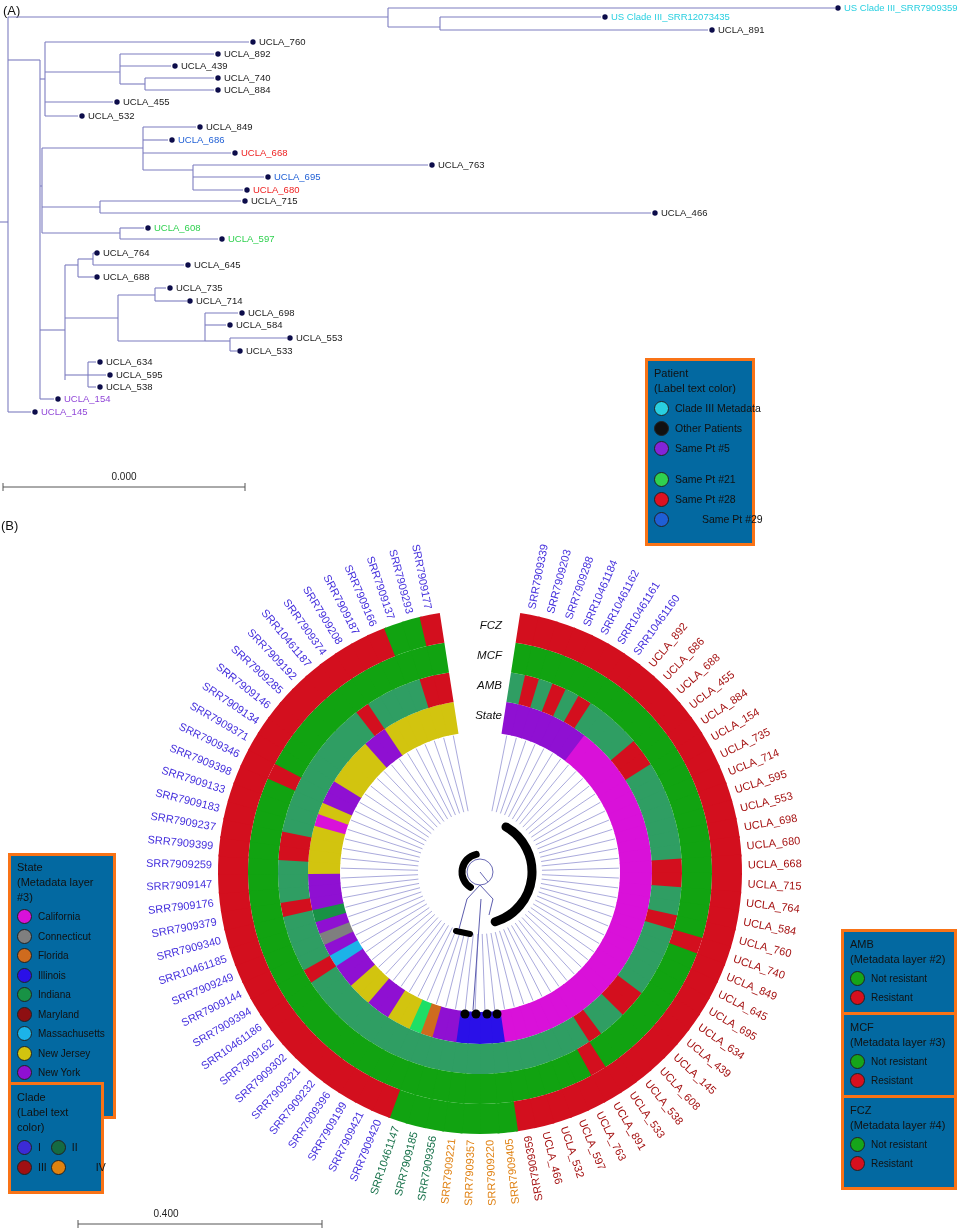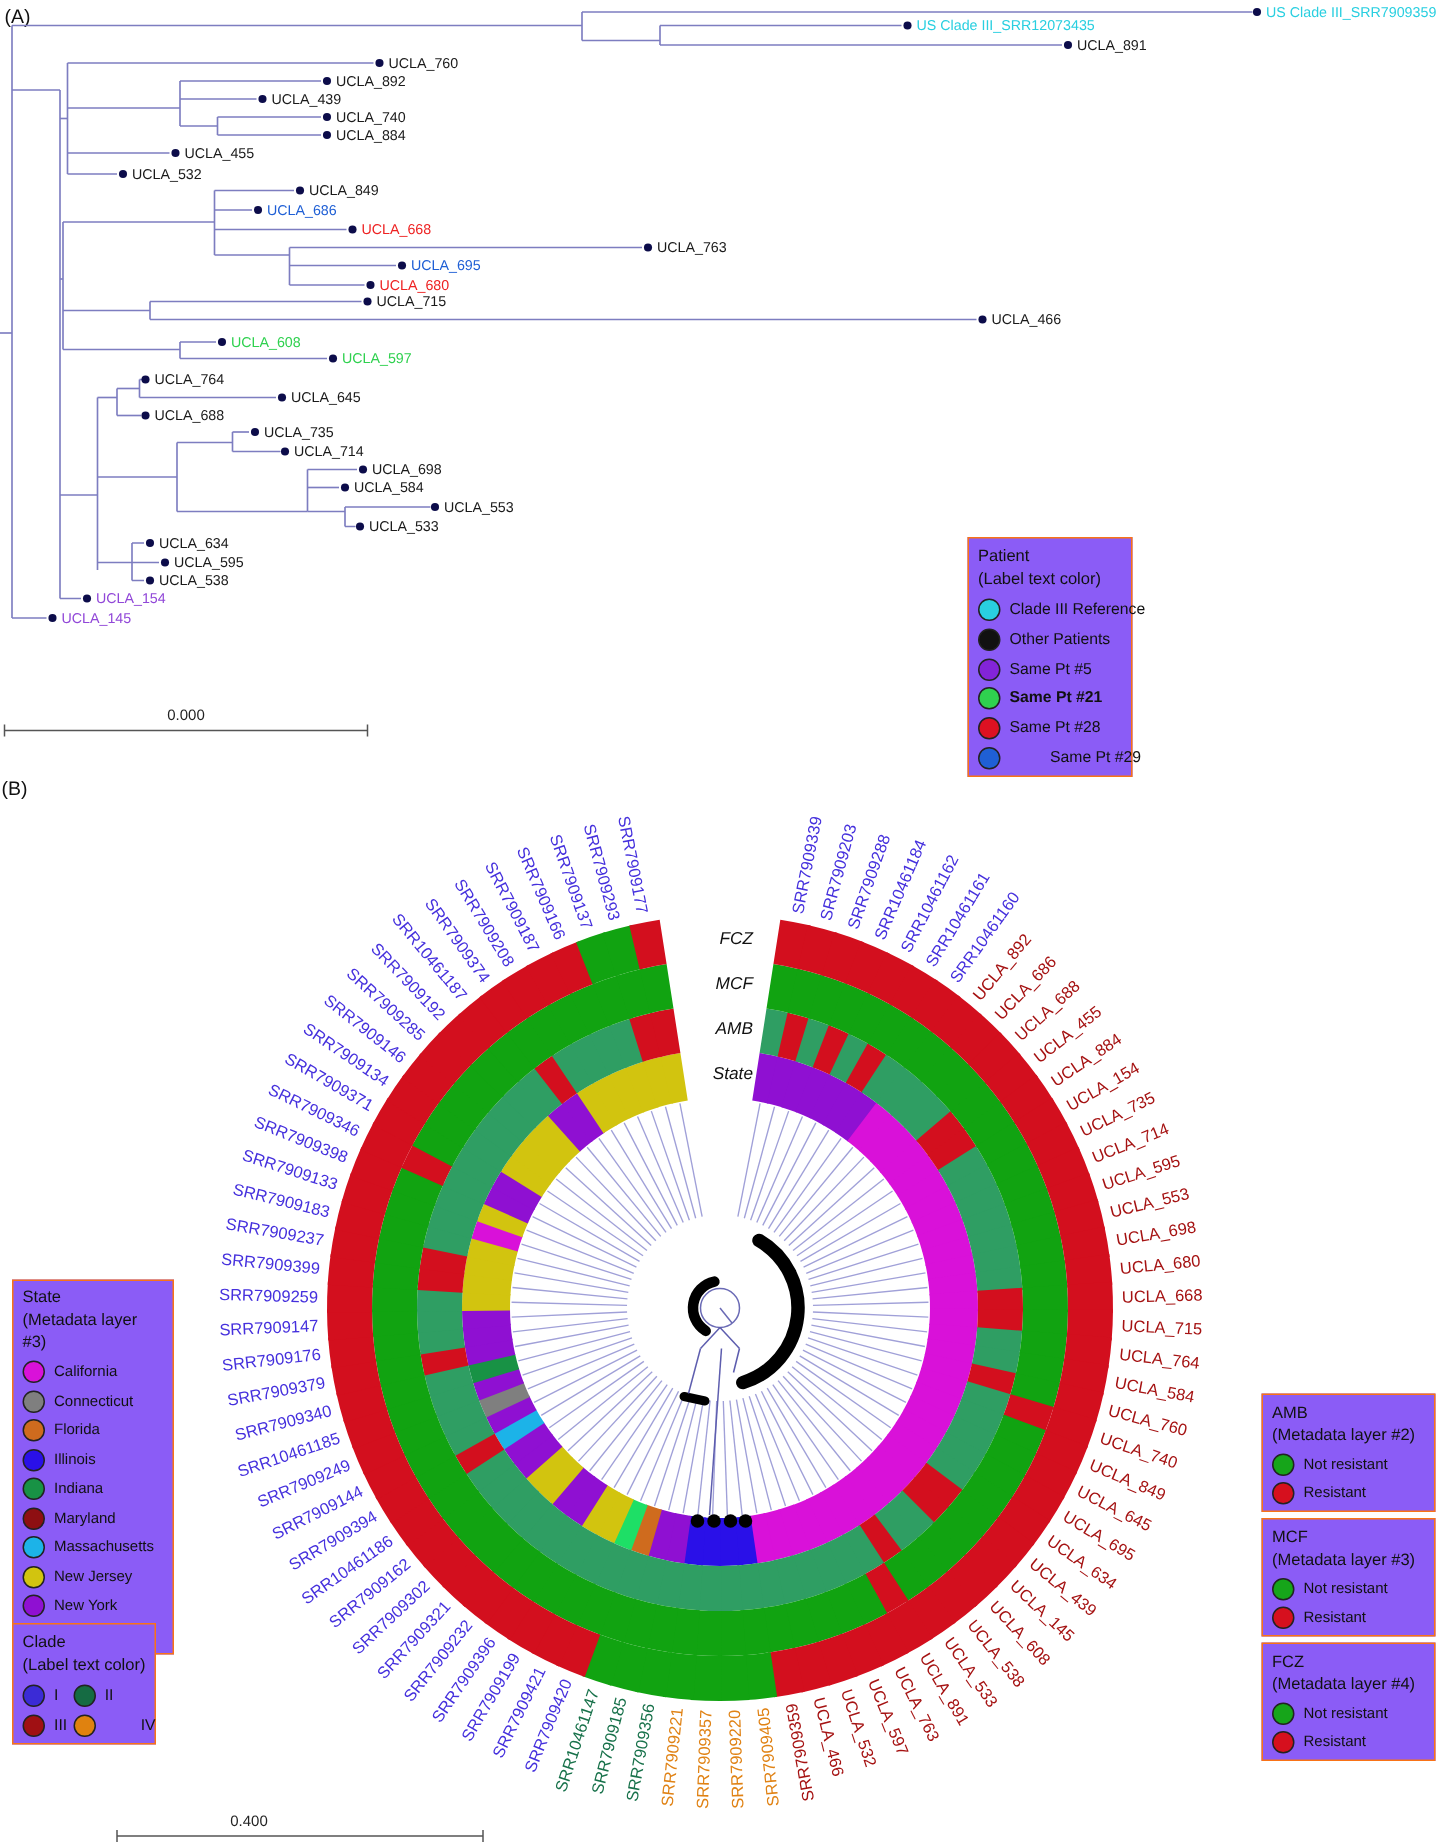--- a/index.html
+++ b/index.html
@@ -1,19 +1,19 @@
 <!DOCTYPE html>
 <html><head>
 <meta charset="utf-8">
 <style>
   html,body{margin:0;padding:0;background:#ffffff;}
   #fig{position:relative;width:960px;height:1231px;background:#fff;overflow:hidden;
        font-family:"Liberation Sans", sans-serif;}
   .panel-label{position:absolute;font-size:13px;color:#111;}
-  .legend-box{position:absolute;border:1px solid #f97316;background:#8b5cf6;padding:5px 6px 4px 6px;box-sizing:border-box;}
+  .legend-box{position:absolute;border:3px solid #f97316;background:#0369a1;padding:5px 6px 16px 6px;box-sizing:border-box;}
   .legend-title{font-size:11px;color:#111;line-height:1.35;}
   .legend-sub{font-size:11px;color:#111;line-height:1.35;}
   .legend-item{display:flex;align-items:center;margin-top:4px;}
   .legend-dot{width:13px;height:13px;border-radius:50%;border:1px solid #222;flex:0 0 13px;margin-right:6px;}
   .legend-label{font-size:10.5px;color:#111;white-space:nowrap;}
   .clade-grid{display:grid;grid-template-columns:1fr 1fr;column-gap:4px;}
   svg{position:absolute;left:0;}
   text{font-family:"Liberation Sans", sans-serif;}
 </style>
 </head>
@@ -699,31 +699,31 @@
       <line x1="322" y1="715" x2="322" y2="723" stroke="#555" stroke-width="1"></line>
       <text x="166" y="712" font-size="10" fill="#222" text-anchor="middle">0.400</text>
     </svg>
 
   <div class="legend-box" style="left:645px;top:358px;width:110px;">
     <div class="legend-title">Patient</div>
     <div class="legend-sub">(Label text color)</div>
     <div id="patientItems">
         <div class="legend-item" style="margin-top: 5px;">
           <span class="legend-dot" style="background: rgb(41, 207, 224); height: 13px; width: 13px; flex: 0 0 13px;"></span>
-          <span class="legend-label" style="font-size: 10.5px;">Clade III Reference</span>
+          <span class="legend-label" style="font-size: 10.5px;">Clade III Metadata</span>
         </div>
         <div class="legend-item" style="margin-top: 5px;">
           <span class="legend-dot" style="background: rgb(17, 17, 17); height: 13px; width: 13px; flex: 0 0 13px;"></span>
           <span class="legend-label" style="font-size: 10.5px;">Other Patients</span>
         </div>
         <div class="legend-item" style="margin-top: 5px;">
           <span class="legend-dot" style="background: rgb(131, 36, 216); height: 13px; width: 13px; flex: 0 0 13px;"></span>
           <span class="legend-label" style="font-size: 10.5px;">Same Pt #5</span>
         </div>
-        <div class="legend-item" style="margin-top: 4px; font-weight: bold;">
+        <div class="legend-item" style="margin-top: 16px;">
           <span class="legend-dot" style="background: rgb(47, 209, 79); height: 13px; width: 13px; flex: 0 0 13px;"></span>
           <span class="legend-label" style="font-size: 10.5px;">Same Pt #21</span>
         </div>
         <div class="legend-item" style="margin-top: 5px;">
           <span class="legend-dot" style="background: rgb(221, 17, 34); height: 13px; width: 13px; flex: 0 0 13px;"></span>
           <span class="legend-label" style="font-size: 10.5px;">Same Pt #28</span>
         </div>
         <div class="legend-item" style="margin-top: 5px; gap: 27px;">
           <span class="legend-dot" style="background: rgb(31, 95, 213); height: 13px; width: 13px; flex: 0 0 13px;"></span>
           <span class="legend-label" style="font-size: 10.5px;">Same Pt #29</span>

